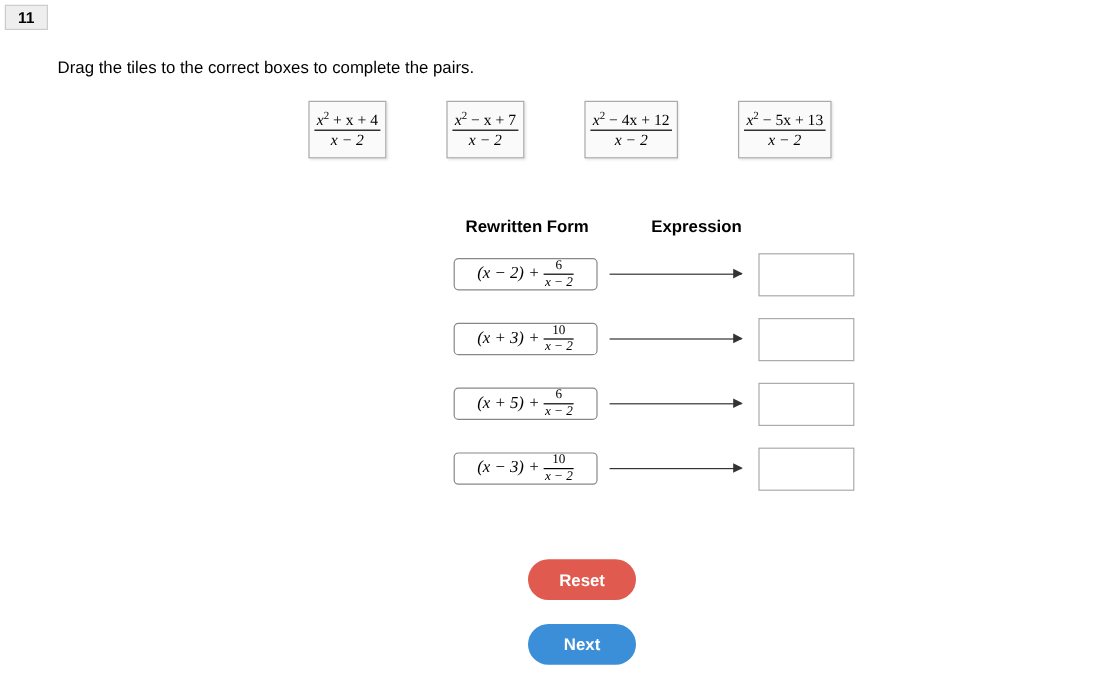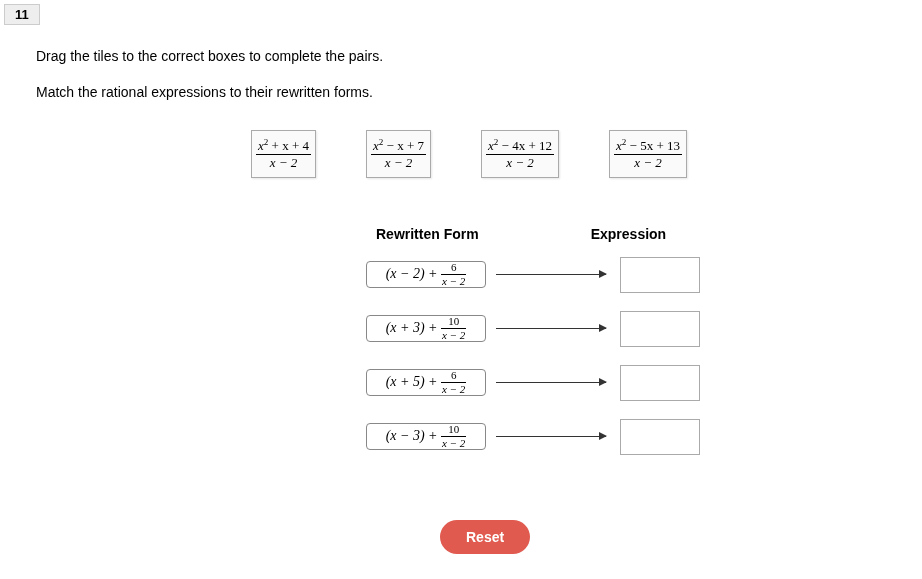--- a/index.html
+++ b/index.html
@@ -17,21 +17,21 @@
       top: 4px;
       left: 4px;
       background: #eee;
       border: 1px solid #ccc;
       padding: 2px 10px;
       font-weight: bold;
       font-size: 13px;
     }
     .content {
       position: absolute;
-      left: 36px;
+      left: 48px;
       top: 48px;
       right: 20px;
     }
     .instr1 { margin-bottom: 20px; }
     .instr2 { margin-bottom: 30px; }
     .tiles-row {
       display: flex;
       gap: 50px;
       justify-content: center;
       margin: 0 100px 40px 100px;
@@ -61,21 +61,21 @@
       padding: 0 2px;
       line-height: 1.2;
     }
     .math { font-family: 'Times New Roman', serif; font-style: italic; }
     .sup { font-size: 0.7em; vertical-align: super; font-style: normal;}
 
     .headers {
       display: flex;
       margin-left: 340px;
       margin-bottom: 15px;
-      gap: 112px;
+      gap: 52px;
       margin-top: 48px;
     }
     .headers div { font-weight: bold; font-size: 14px; }
 
     .pair-row {
       display: flex;
       align-items: center;
       margin-left: 330px;
       margin-bottom: 18px;
     }
@@ -142,21 +142,20 @@
     .sfrac .snum { display: block; border-bottom: 1px solid #000; padding: 0 1px 1px;}
     .sfrac .sden { display: block; padding: 1px 1px 0;}
   </style>
 </head>
 <body>
 
 <div class="qnum">11</div>
 
 <div class="content">
   <p class="instr1">Drag the tiles to the correct boxes to complete the pairs.</p>
-  <p class="instr2">Match the rational expressions to their rewritten forms.</p>
 
   <div class="tiles-row">
     <div class="tile">
       <span class="frac">
         <span class="num"><span class="math">x</span><span class="sup">2</span> <span>+ x + 4</span></span>
         <span class="den math">x − 2</span>
       </span>
     </div>
     <div class="tile">
       <span class="frac">
@@ -215,13 +214,14 @@
       <span class="math">(x − 3) +</span>
       <span class="sfrac"><span class="snum">10</span><span class="sden math">x − 2</span></span>
     </div>
     <div class="arrow-line"></div>
     <div class="drop-target"></div>
   </div>
 </div>
 
 <div class="buttons">
   <button class="btn btn-reset">Reset</button>
+  <button class="btn btn-next">Next</button>
 </div>
 
 </body></html>

